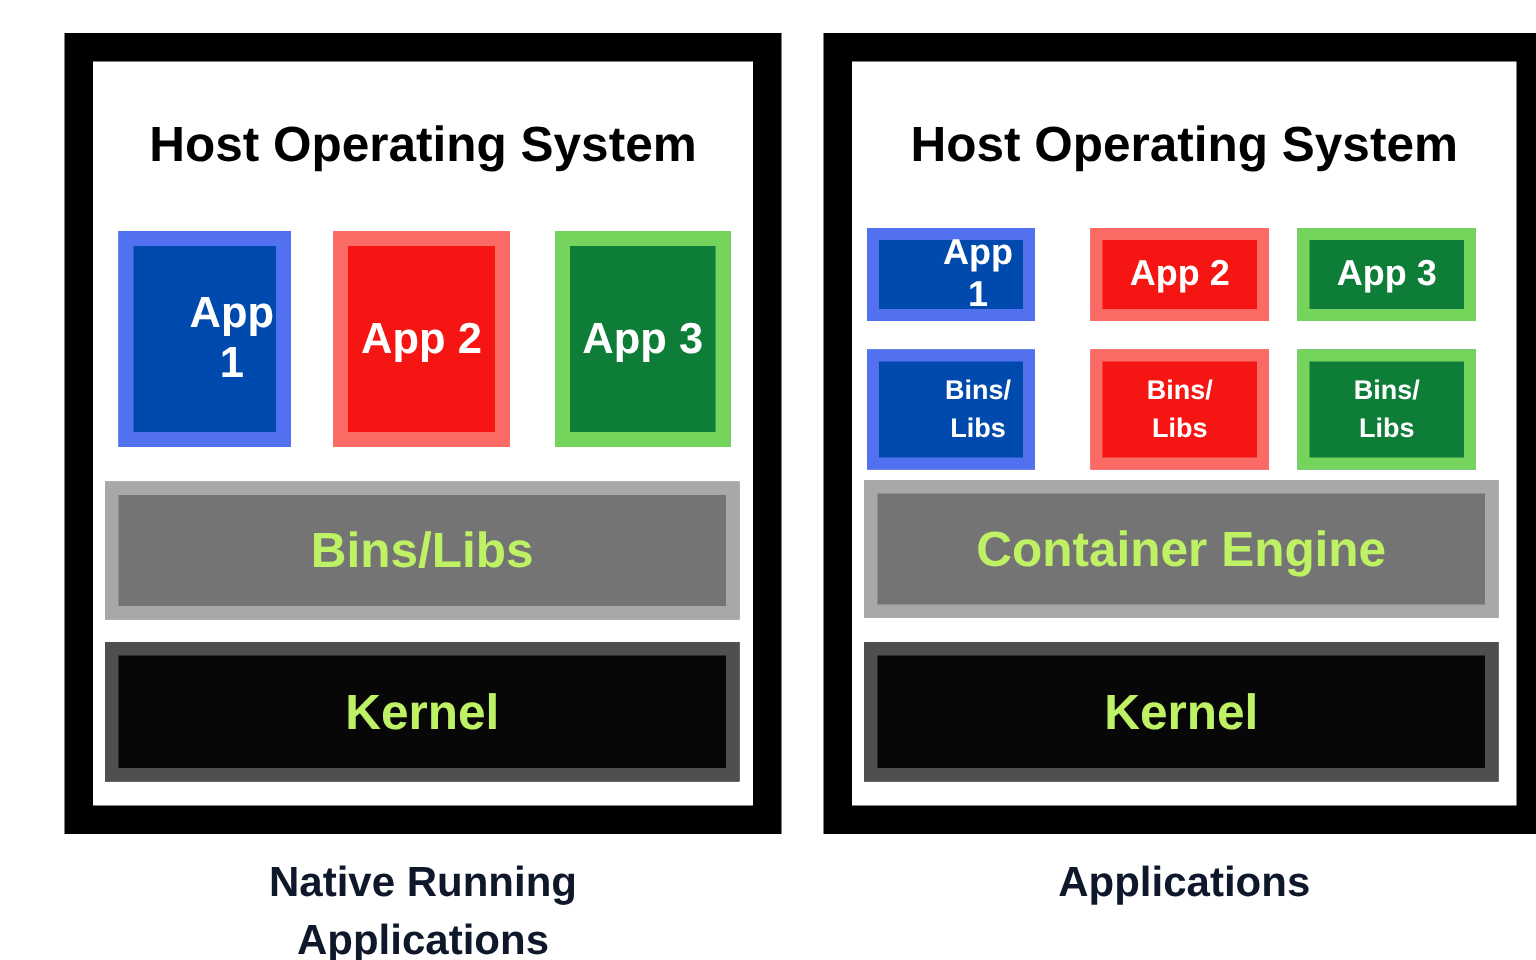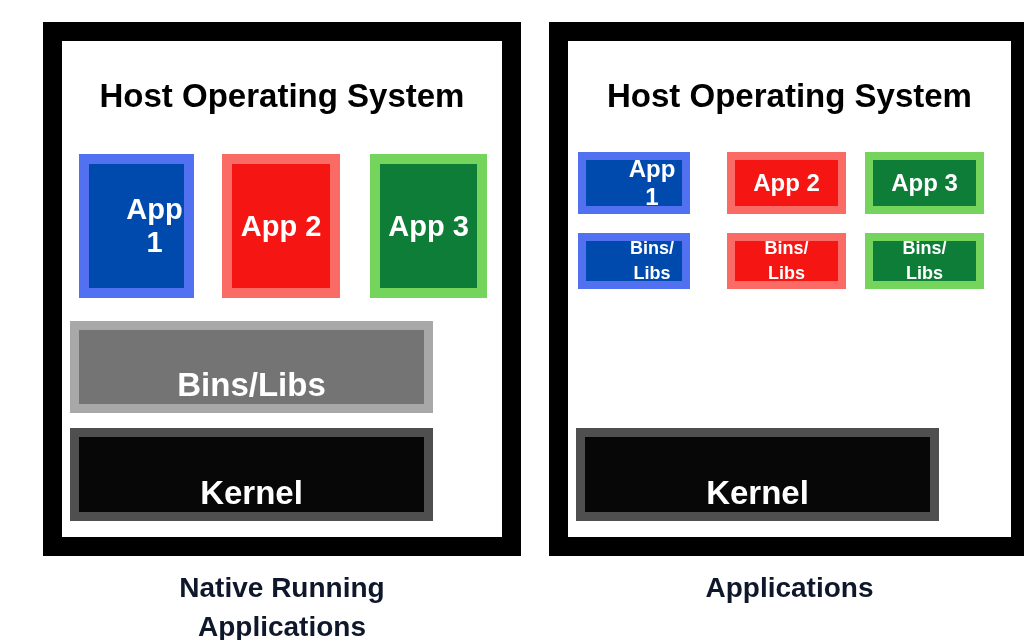--- a/index.html
+++ b/index.html
@@ -49,41 +49,41 @@
     color: #ffffff;
     text-align: center;
     border-style: solid;
   }
   .app-blue  { background: var(--blue-fill);  border-color: var(--blue-border); padding-left: 36px; }
   .app-red   { background: var(--red-fill);   border-color: var(--red-border); }
   .app-green { background: var(--green-fill); border-color: var(--green-border); text-align: center; }
 
   .app-lg { border-width: 10px; font-size: 29px; top: 113px; height: 144px; }
   .app-sm { border-width: 8px;  font-size: 24px; top: 111px; height: 62px; }
-  .bins-sm { border-width: 8px; font-size: 18px; line-height: 1.4; top: 192px; height: 56px; }
+  .bins-sm { border-width: 8px; font-size: 18px; line-height: 1.4; top: 192px; height: 80px; }
 
   .col-1-lg { left: 17px;  width: 115px; }
   .col-2-lg { left: 160px; width: 118px; }
   .col-3-lg { left: 308px; width: 117px; }
 
   .col-1-sm { left: 10px;  width: 112px; }
   .col-2-sm { left: 159px; width: 119px; }
   .col-3-sm { left: 297px; width: 119px; }
 
   .bar {
     position: absolute;
     left: 8px;
-    width: 363px;
+    width: 423px;
     height: 92px;
     box-sizing: border-box;
     border: 9px solid;
     display: flex;
-    align-items: flex-end;
+    align-items: center;
     justify-content: center;
-    color: #ffffff;
+    color: #bef264;
     font-size: 33px;
   }
   .gray-bar   { background: var(--gray-fill);   border-color: var(--gray-border); }
   .kernel-bar { background: var(--kernel-fill); border-color: var(--kernel-border); height: 93px; }
   .bar-mid    { top: 280px; }
   .bar-bottom { top: 387px; }
 
   .caption {
     position: absolute;
     top: 569px;
@@ -140,20 +140,23 @@
     </div>
     <div class="box app-red bins-sm col-2-sm">
       <span>Bins/</span>
       <span>Libs</span>
     </div>
     <div class="box app-green bins-sm col-3-sm">
       <span>Bins/</span>
       <span>Libs</span>
     </div>
 
+    <div class="bar gray-bar bar-mid" style="top:279px;">
+      <span>Container Engine</span>
+    </div>
     <div class="bar kernel-bar bar-bottom">
       <span>Kernel</span>
     </div>
   </div>
 
   <div class="caption" id="left-caption">
     <div>Native Running</div>
     <div>Applications</div>
   </div>
   <div class="caption" id="right-caption">

